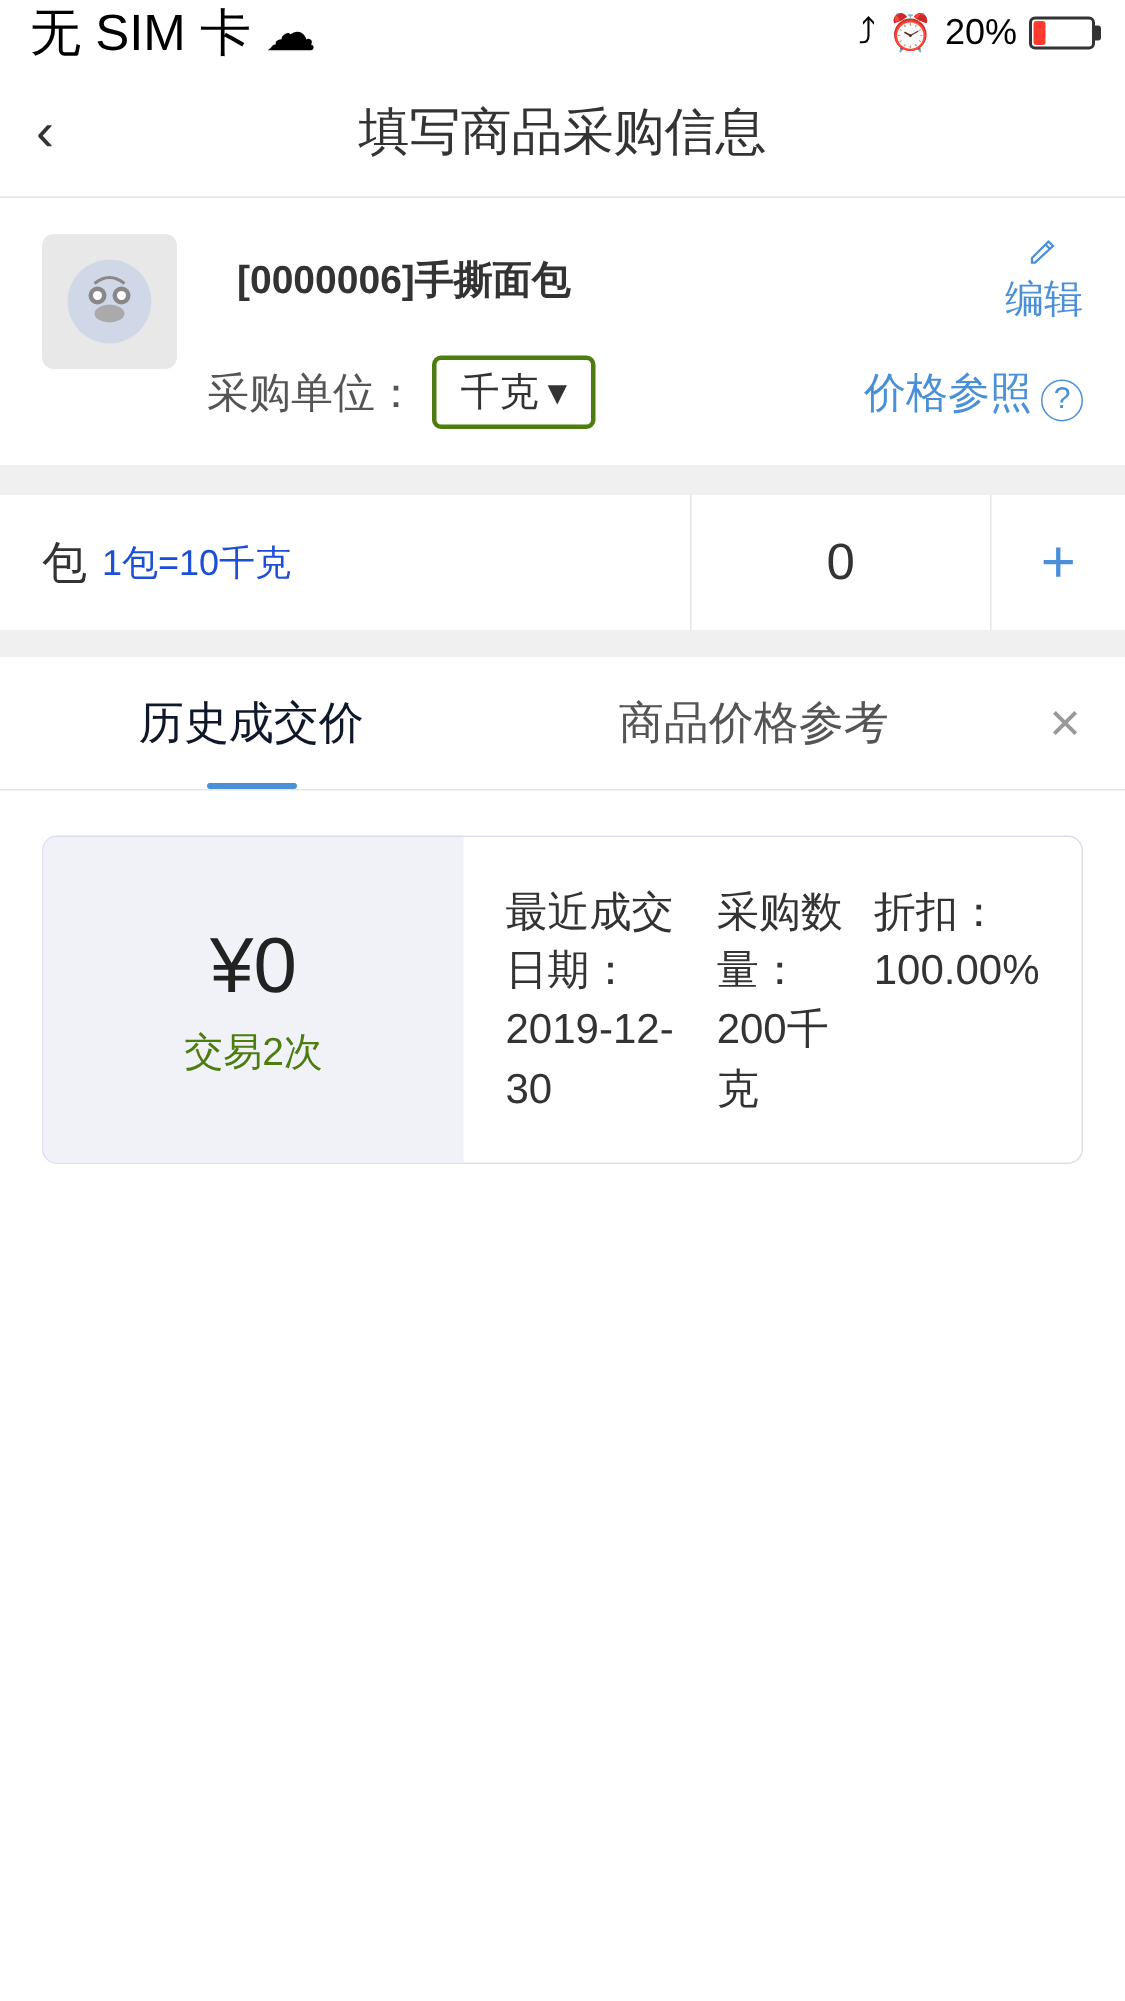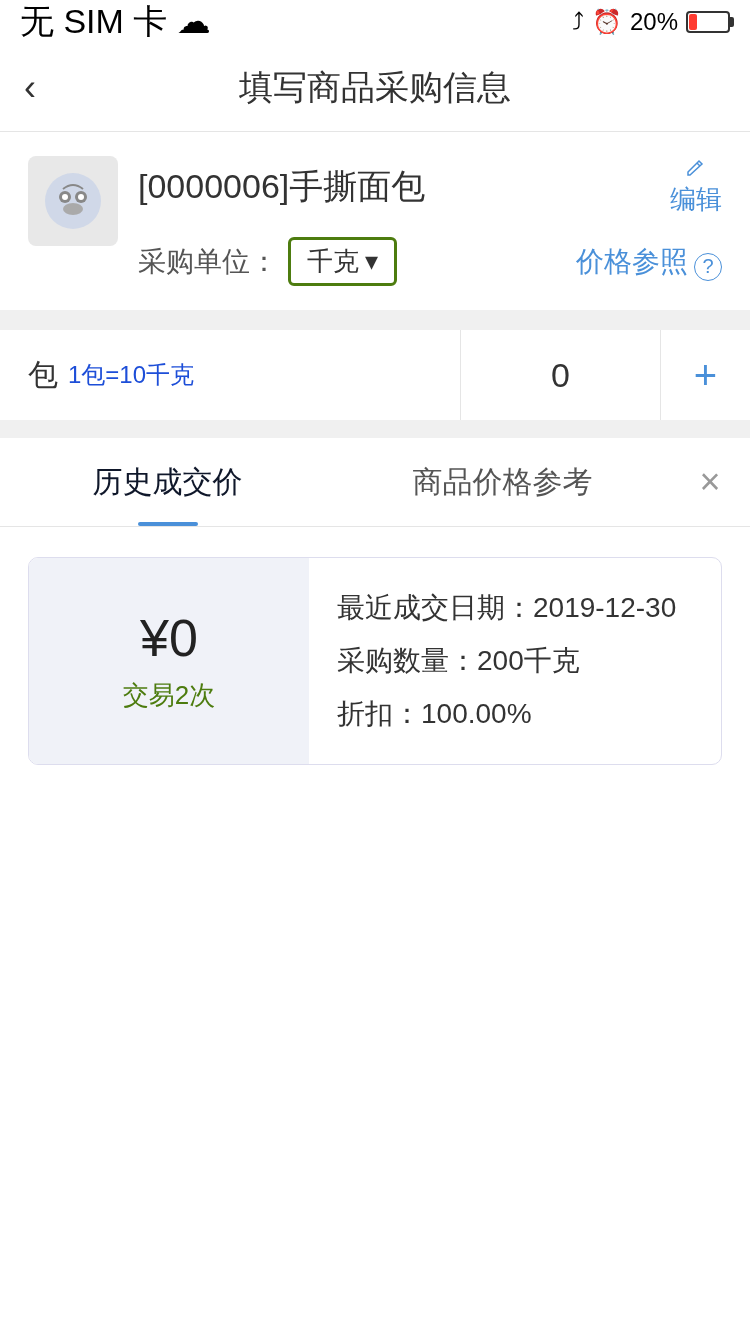--- a/index.html
+++ b/index.html
@@ -118,23 +118,24 @@
     .product-info {
       flex: 1;
     }
     .product-name-row {
       display: flex;
       align-items: center;
       justify-content: space-between;
       margin-bottom: 20px;
     }
     .product-name {
-      font-size: 34px;
-      color: #333;
-      font-weight: 400;
+      font-size: 26px;
+      color: #333;
+      font-weight: 700;
+      margin-left: 20px;
     }
     .edit-link {
       font-size: 26px;
       color: #4a90d9;
       display: flex;
       align-items: center;
       gap: 4px;
       flex-direction: column;
     }
     .purchase-unit-row {
@@ -305,21 +306,20 @@
     }
     .history-trades {
       font-size: 26px;
       color: #4d7c0f;
       margin-top: 10px;
     }
     .history-card-right {
       flex: 1;
       padding: 30px 28px;
       display: flex;
-      flex-direction: column;
       gap: 14px;
       justify-content: center;
     }
     .history-detail-row {
       font-size: 28px;
       color: #333;
       line-height: 1.4;
     }
 
     

